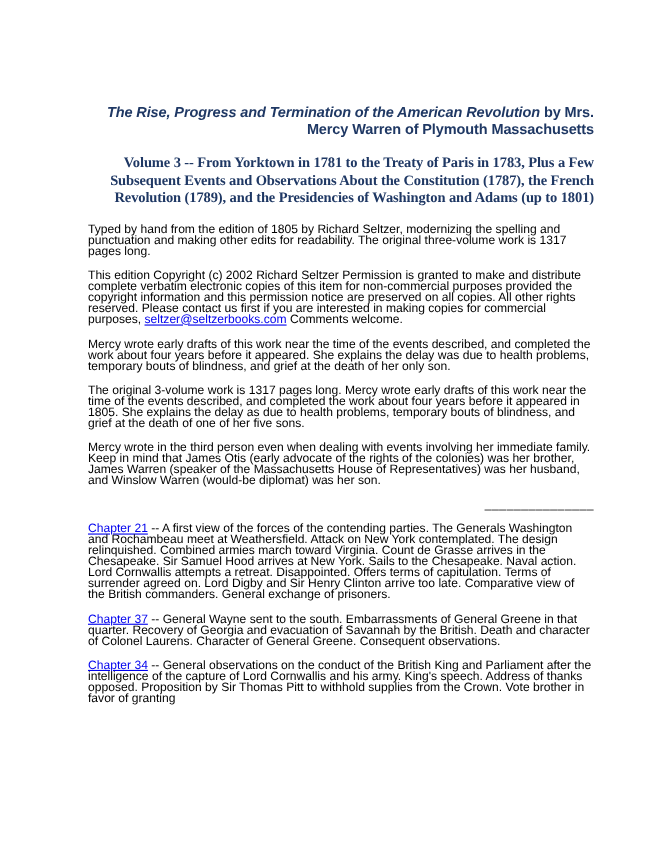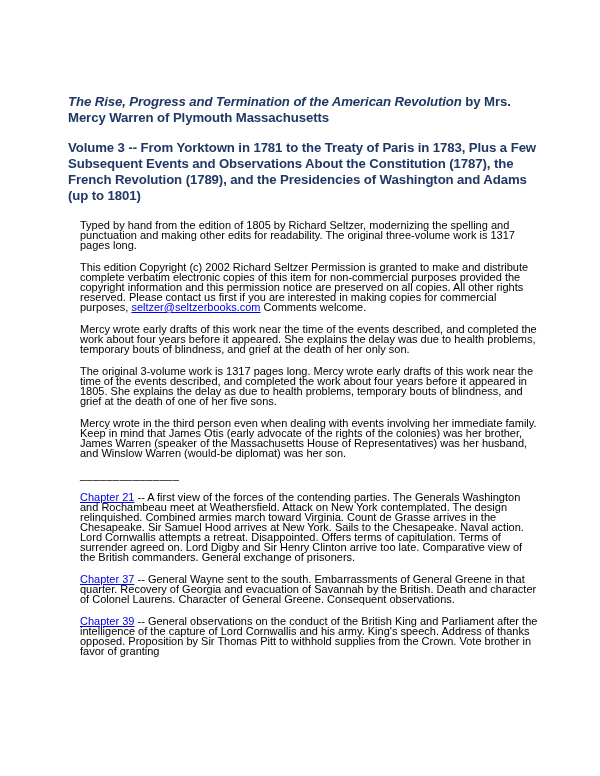--- a/index.html
+++ b/index.html
@@ -13,36 +13,38 @@
     color: #000000;
     overflow: hidden;
   }
   h1, h2 {
     font-size: 13.2px;
     line-height: 16px;
     font-weight: bold;
     color: #1F3864;
     margin: 0 0 14px 0;
     letter-spacing: -0.1px;
+    text-align: right;
   }
-  h2 { margin-bottom: 16px; }
+  h2 { margin-bottom: 16px; font-family: Liberation Serif, serif; }
   h1 em { font-style: italic; }
   p {
     font-size: 11px;
     line-height: 10px;
     margin: 0 0 12px 12px;
     letter-spacing: 0;
   }
   a.link {
     color: #0000EE;
     cursor: pointer;
   }
   .divider {
     letter-spacing: 0.5px;
     white-space: pre;
+    text-align: right;
   }
 </style>
 </head>
 <body>
 
 <div class="page">
 
   <h1><em>The Rise, Progress and Termination of the American Revolution</em><span> by Mrs. Mercy Warren of Plymouth Massachusetts</span></h1>
 
   <h2>Volume 3 -- From Yorktown in 1781 to the Treaty of Paris in 1783, Plus a Few Subsequent Events and Observations About the Constitution (1787), the French Revolution (1789), and the Presidencies of Washington and Adams (up to 1801)</h2>
@@ -57,15 +59,15 @@
 
   <p>Mercy wrote in the third person even when dealing with events involving her immediate family. Keep in mind that James Otis (early advocate of the rights of the colonies) was her brother, James Warren (speaker of the Massachusetts House of Representatives) was her husband, and Winslow Warren (would-be diplomat) was her son.</p>
 
 
   <p class="divider">_______________</p>
 
   <p><a class="link" href="#">Chapter 21</a><span> -- A first view of the forces of the contending parties. The Generals Washington and Rochambeau meet at Weathersfield. Attack on New York contemplated. The design relinquished. Combined armies march toward Virginia. Count de Grasse arrives in the Chesapeake. Sir Samuel Hood arrives at New York. Sails to the Chesapeake. Naval action. Lord Cornwallis attempts a retreat. Disappointed. Offers terms of capitulation. Terms of surrender agreed on. Lord Digby and Sir Henry Clinton arrive too late. Comparative view of the British commanders. General exchange of prisoners.</span></p>
 
   <p><a class="link" href="#">Chapter 37</a><span> -- General Wayne sent to the south. Embarrassments of General Greene in that quarter. Recovery of Georgia and evacuation of Savannah by the British. Death and character of Colonel Laurens. Character of General Greene. Consequent observations.</span></p>
 
-  <p><a class="link" href="#">Chapter 39</a><span> -- General observations on the conduct of the British King and Parliament after the intelligence of the capture of Lord Cornwallis and his army. King's speech. Address of thanks opposed. Proposition by Sir Thomas Pitt to withhold supplies from the Crown. Vote brother in favor of granting</span></p>
+  <p><a class="link" href="#">Chapter 34</a><span> -- General observations on the conduct of the British King and Parliament after the intelligence of the capture of Lord Cornwallis and his army. King's speech. Address of thanks opposed. Proposition by Sir Thomas Pitt to withhold supplies from the Crown. Vote brother in favor of granting</span></p>
 
 </div>
 
 </body></html>

